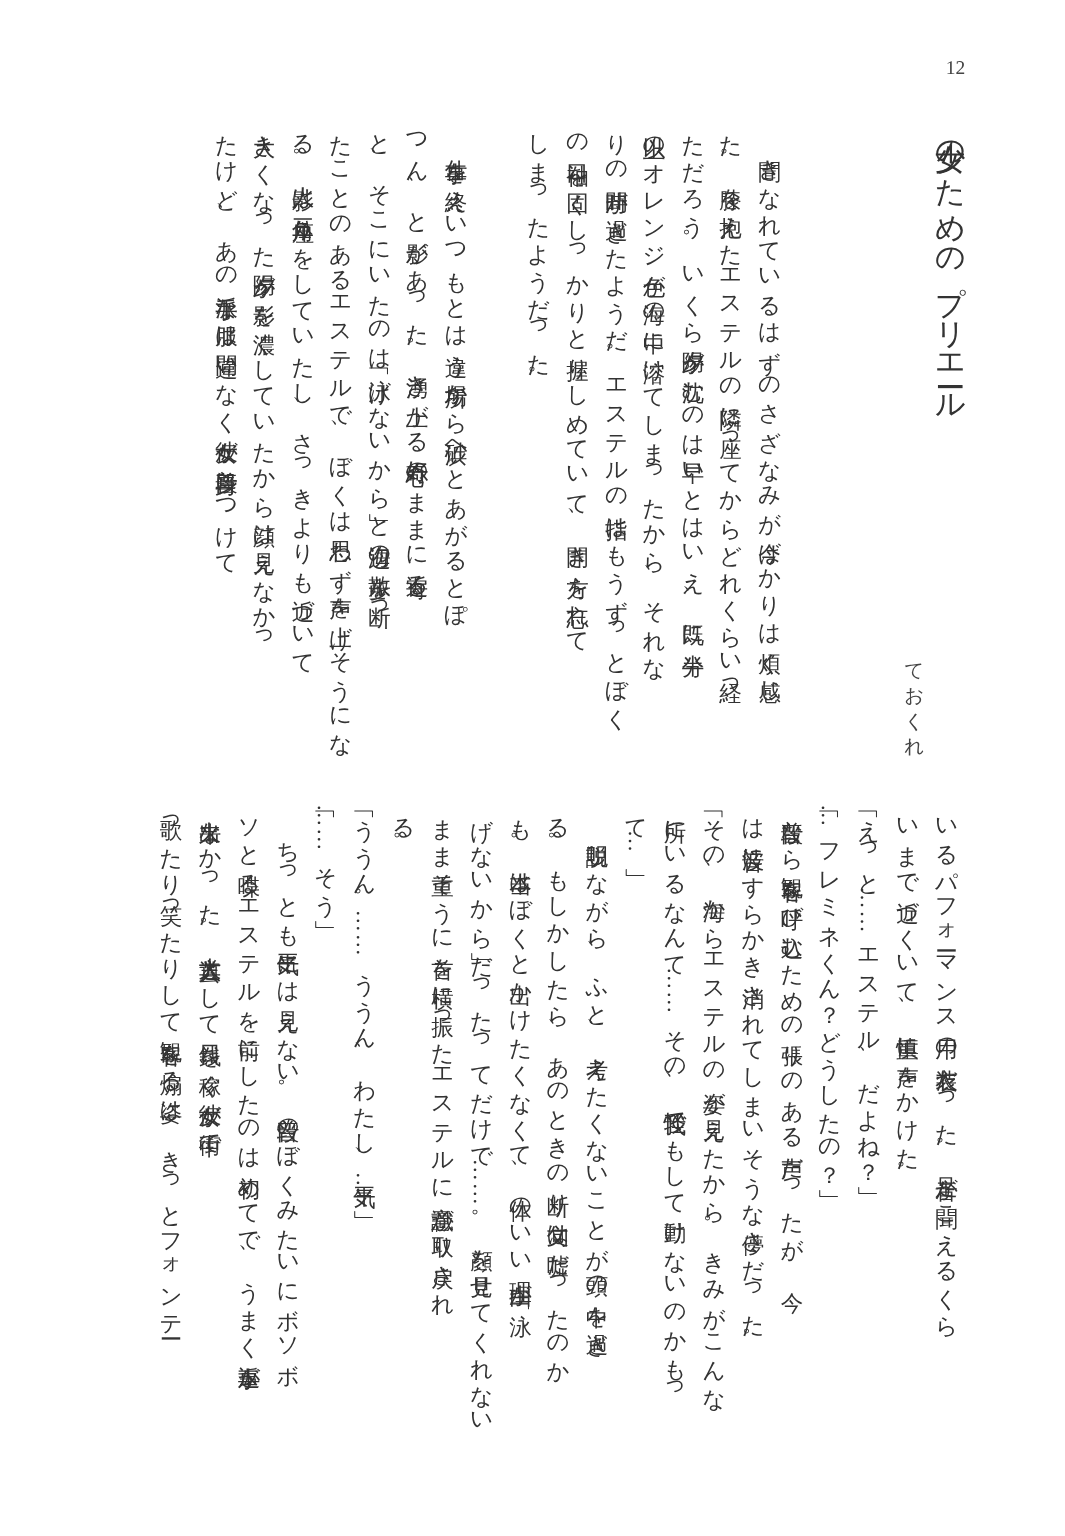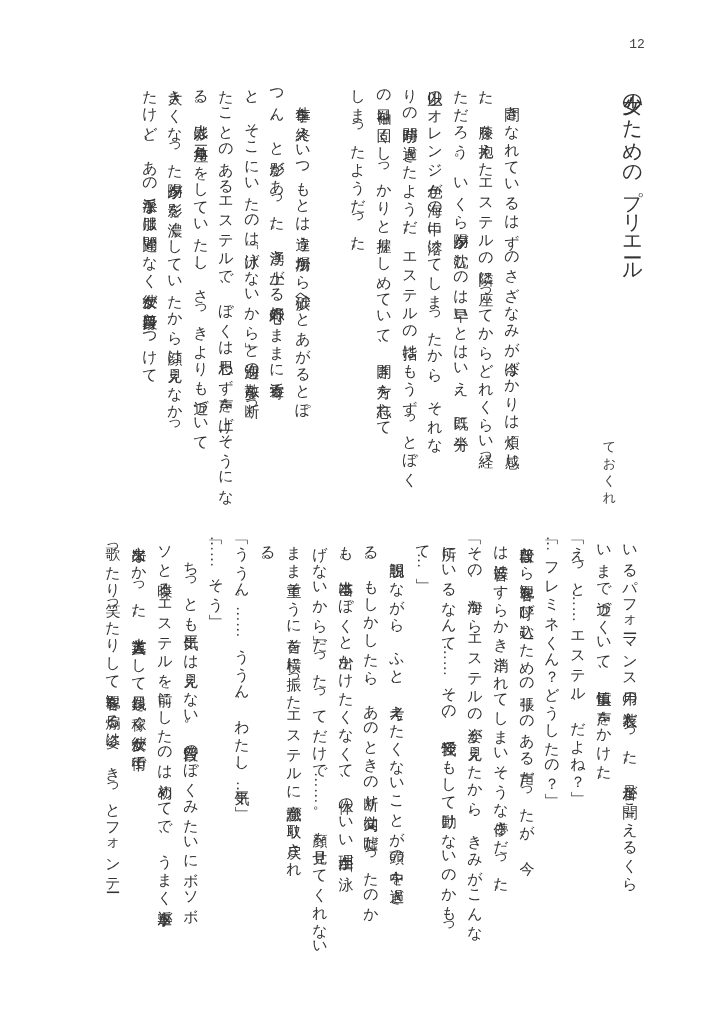--- a/index.html
+++ b/index.html
@@ -10,21 +10,21 @@
       background: #ffffff;
       overflow: hidden;
       color: #333333;
     }
     .page-number {
       position: absolute;
       top: 37px;
       left: 624px;
       width: 26px;
       text-align: center;
-      font-family: Liberation Mono, monospace;
+      font-family: Liberation Serif, serif;
       font-size: 13px;
       line-height: 16px;
       color: #444444;
     }
     .title {
       position: absolute;
       top: 79px;
       left: 622px;
       width: 21px;
       writing-mode: vertical-rl;

